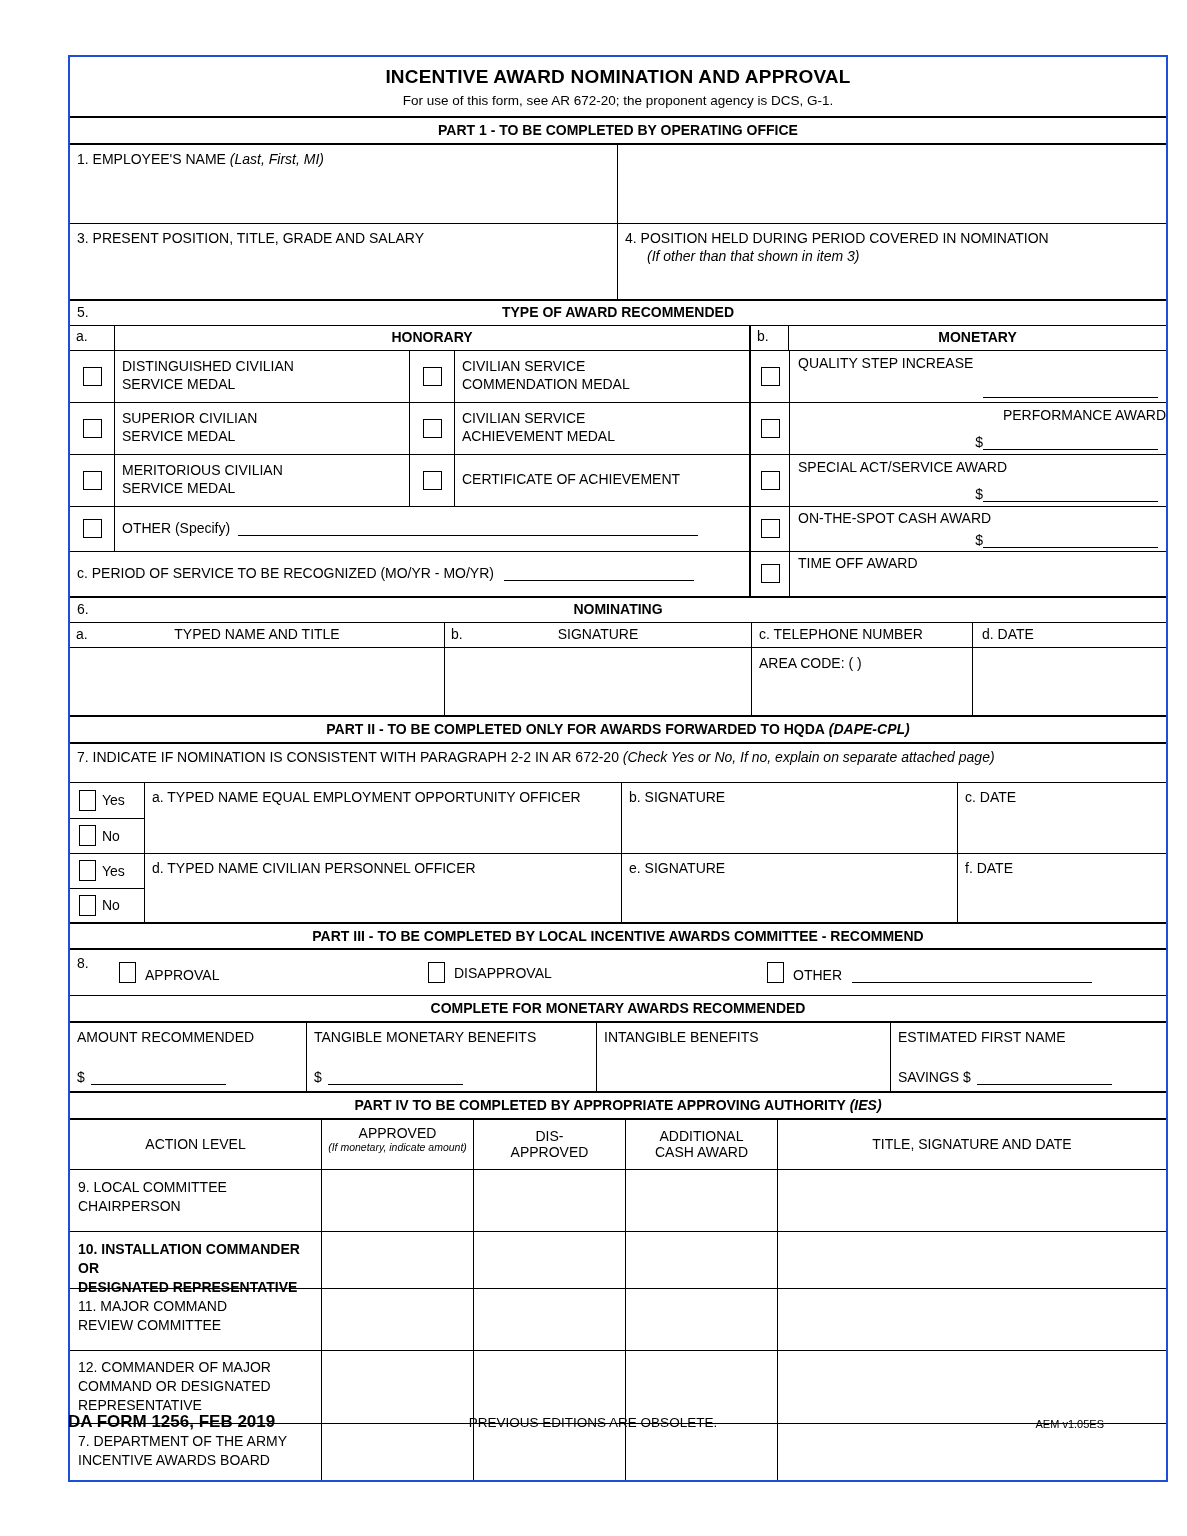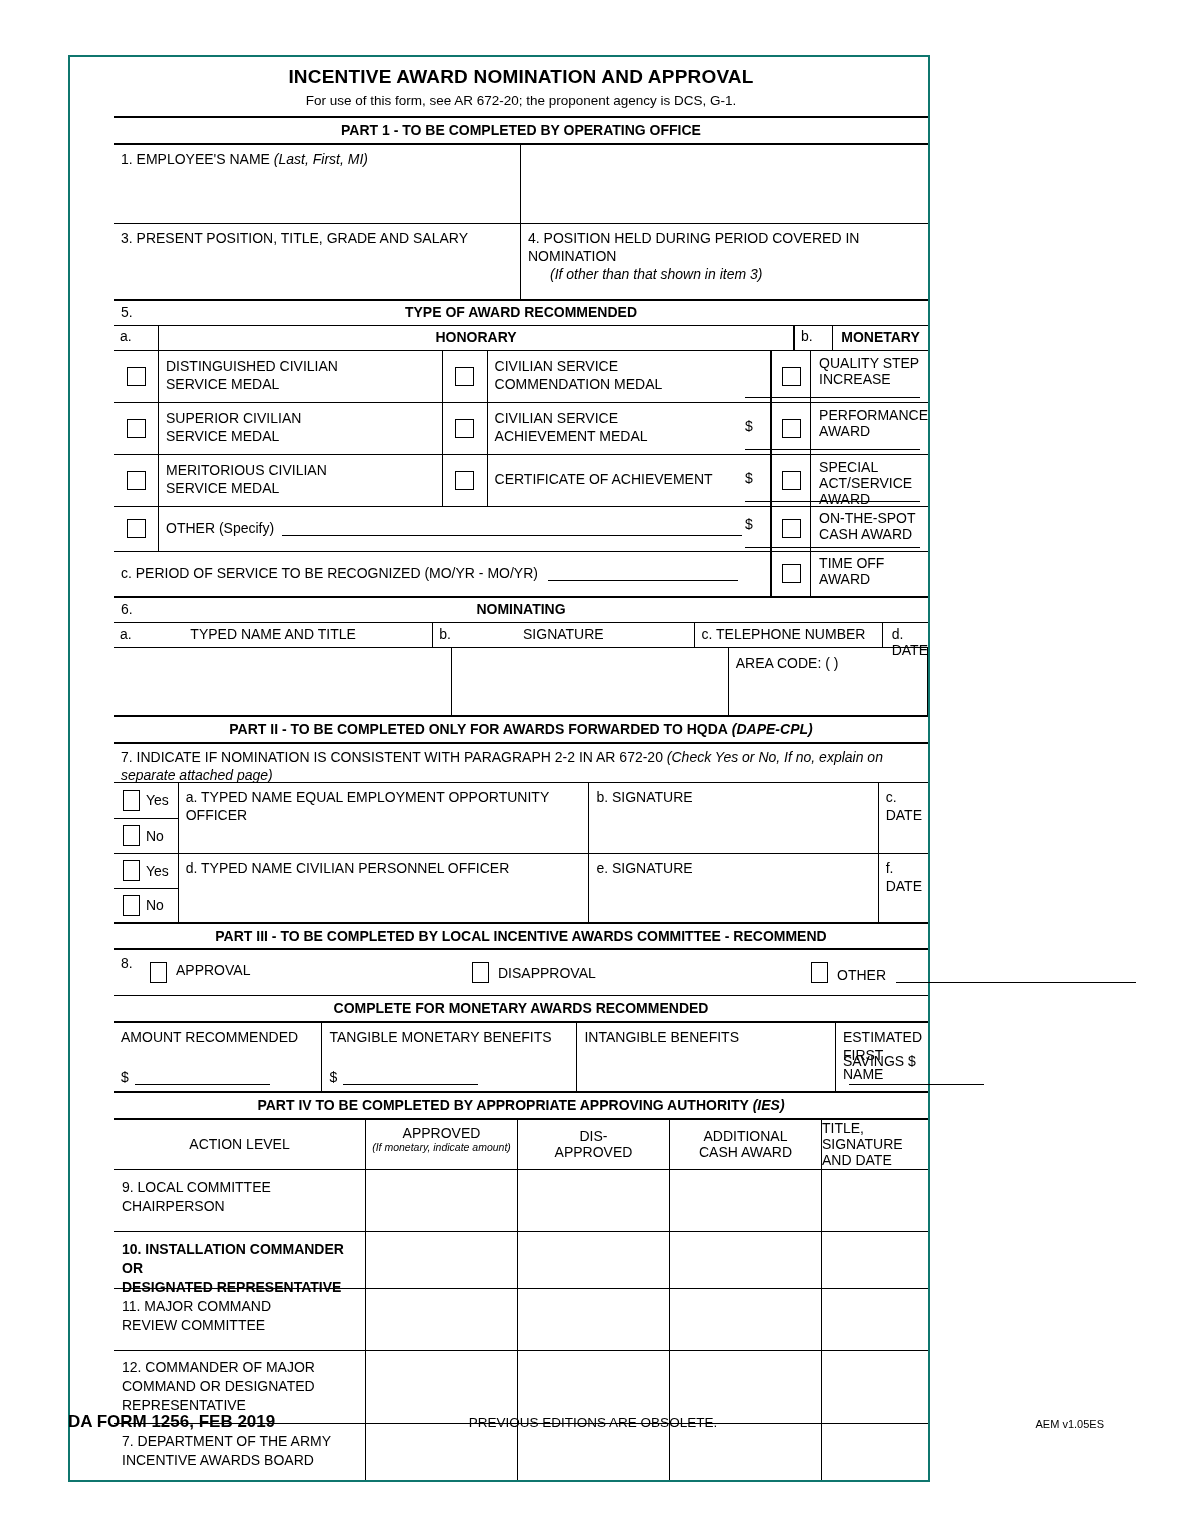--- a/index.html
+++ b/index.html
@@ -20,25 +20,24 @@
     position: absolute;
     left: 0; top: 0;
     width: 1187px;
     height: 1536px;
     background: #fff;
   }
   .form {
     position: absolute;
     left: 68px;
     top: 55px;
-    width: 862px;
-    border: 2px solid #0f766e;
+    width: 1100px;
+    border: 2px solid #1d4ed8;
     box-sizing: border-box;
     background: #fff;
-    padding-left: 44px;
   }
   .row { display: flex; }
   .cell { box-sizing: border-box; position: relative; }
 
   
   .bt { border-top: 1px solid #000; }
   .bb { border-bottom: 1px solid #000; }
   .br { border-right: 1px solid #000; }
   .bt2 { border-top: 2px solid #000; }
   .br2 { border-right: 2px solid #000; }
@@ -258,21 +257,21 @@
               <span></span><span class="ulin" style="width:175px;"></span>
             </div>
           </div>
         </div>
 
         <div class="chkrow bb" style="height:51px;">
           <div class="chkcell br" style="width:38px;min-width:38px;">
             <span class="box"></span>
           </div>
           <div style="flex:1;position:relative;">
-            <div style="font-size:14px;padding:4px 0 0 8px;">PERFORMANCE AWARD</div>
+            <div style="font-size:14px;padding:4px 0 0 8px;text-align:right;">PERFORMANCE AWARD</div>
             <div style="position:absolute;right:8px;bottom:4px;font-size:14px;">
               <span>$</span><span class="ulin" style="width:175px;"></span>
             </div>
           </div>
         </div>
 
         <div class="chkrow bb" style="height:51px;">
           <div class="chkcell br" style="width:38px;min-width:38px;">
             <span class="box"></span>
           </div>
@@ -394,21 +393,21 @@
       <div class="cell" style="flex:1;height:68px;">
         <div class="lbl">f.  DATE</div>
       </div>
     </div>
 
     <div class="band bt2 bb">PART III - TO BE COMPLETED BY LOCAL INCENTIVE AWARDS COMMITTEE - RECOMMEND</div>
 
     <div class="row bt">
       <div class="cell" style="width:100%;height:45px;position:relative;">
         <div style="position:absolute;left:7px;top:5px;font-size:14px;">8.</div>
-        <div style="position:absolute;left:36px;top:12px;display:flex;align-items:flex-start;">
+        <div style="position:absolute;left:49px;top:12px;display:flex;align-items:flex-end;">
           <span class="box" style="width:17px;height:21px;"></span>
           <span style="font-size:14px;padding-left:9px;">APPROVAL</span>
         </div>
         <div style="position:absolute;left:358px;top:12px;display:flex;align-items:center;">
           <span class="box" style="width:17px;height:21px;"></span>
           <span style="font-size:14px;padding-left:9px;">DISAPPROVAL</span>
         </div>
         <div style="position:absolute;left:697px;top:12px;display:flex;align-items:flex-end;">
           <span class="box" style="width:17px;height:21px;"></span>
           <span style="font-size:14px;padding-left:9px;">OTHER</span>

